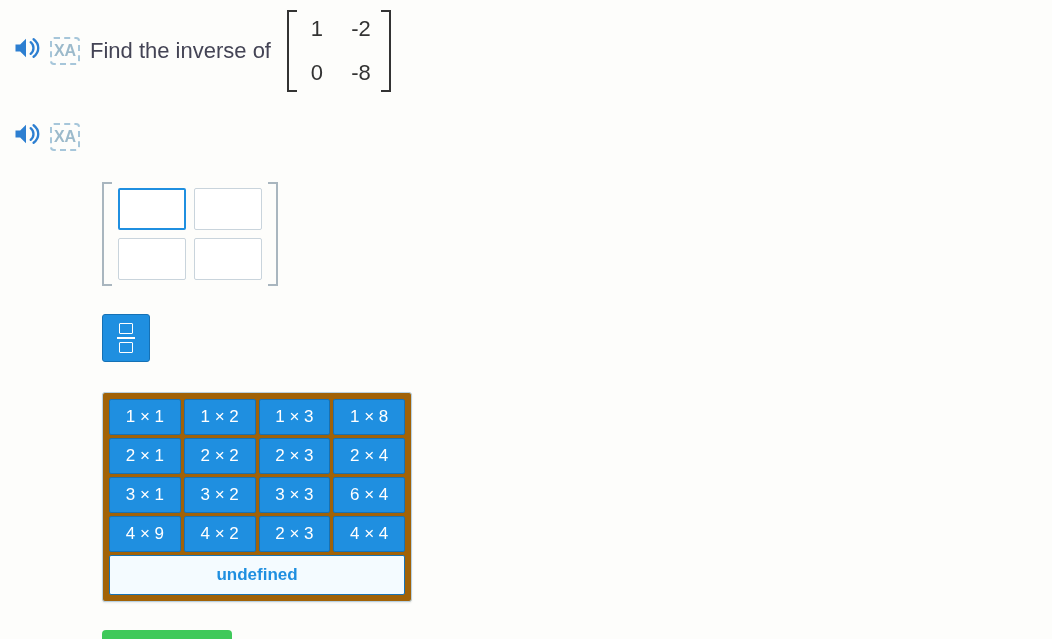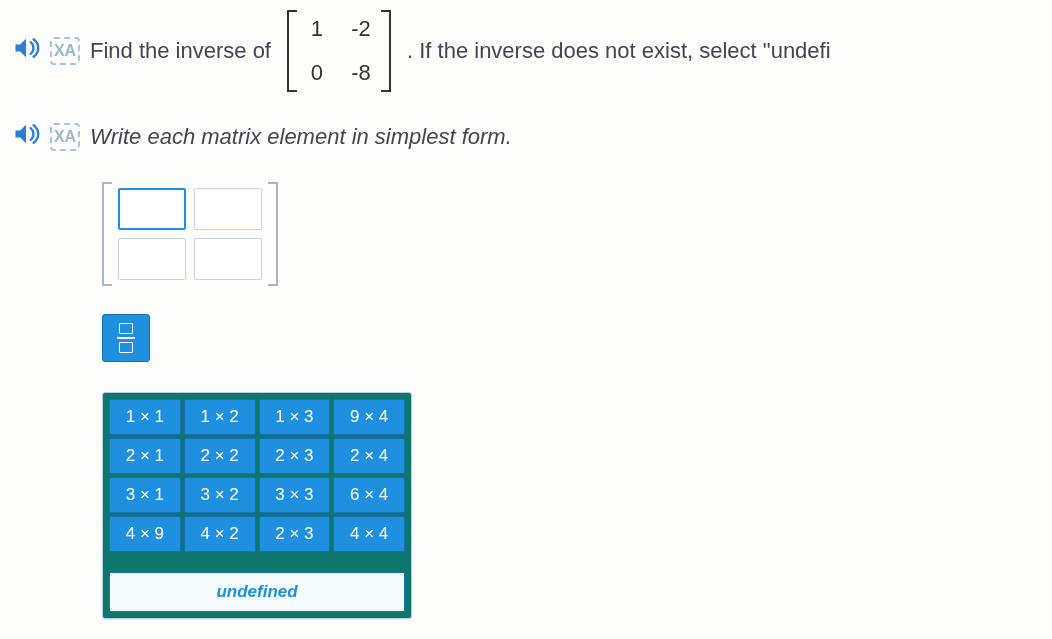--- a/index.html
+++ b/index.html
@@ -108,21 +108,21 @@
     border: 1.5px solid #fff;
     border-radius: 1px;
   }
   .fraction-line {
     width: 18px;
     height: 2px;
     background: #fff;
   }
   .size-palette {
     margin-top: 30px;
-    background: #0f766e;
+    background: #a16207;
     border: 1px solid #b8d1e2;
     border-radius: 3px;
     padding: 6px;
     width: 310px;
     box-shadow: 0 1px 2px rgba(0,0,0,0.08);
   }
   .size-grid {
     display: grid;
     grid-template-columns: repeat(4, 1fr);
     gap: 3px;
@@ -131,26 +131,25 @@
     background: #1f8fe0;
     color: #fff;
     text-align: center;
     padding: 7px 0;
     font-size: 17px;
     border: 1px solid #1672b6;
     border-radius: 2px;
     cursor: pointer;
   }
   .undef-btn {
-    margin-top: 20px;
+    margin-top: 3px;
     background: #f4fbff;
     color: #1f8fe0;
     font-weight: bold;
     padding: 9px 0;
-    font-style: italic;
   }
   .green-bar {
     margin-top: 28px;
     width: 130px;
     height: 14px;
     background: #3fc95a;
     border-radius: 4px 4px 0 0;
   }
 </style>
 </head>
@@ -169,33 +168,31 @@
   <span class="matrix">
     <span class="bracket-l"></span>
     <span class="matrix-cells">
       <span>1</span>
       <span>-2</span>
       <span>0</span>
       <span>-8</span>
     </span>
     <span class="bracket-r"></span>
   </span>
-  <span class="question-text">. If the inverse does not exist, select "undefi</span>
 </div>
 
 <div class="row">
   <span class="speaker-icon">
     <svg width="28" height="28" viewBox="0 0 24 24" fill="currentColor">
         <path d="M3 9v6h4l5 5V4L7 9H3z"></path>
         <path d="M16 7c1.5 1.2 2.4 3 2.4 5s-.9 3.8-2.4 5" stroke="currentColor" stroke-width="2" fill="none" stroke-linecap="round"></path>
         <path d="M18.5 4.5C21 6.4 22.5 9 22.5 12s-1.5 5.6-4 7.5" stroke="currentColor" stroke-width="2" fill="none" stroke-linecap="round"></path>
       </svg>
   </span>
   <span class="translate-icon">XA</span>
-  <span class="question-text italic">Write each matrix element in simplest form.</span>
 </div>
 
 <div class="answer-area">
   <div class="answer-matrix">
     <span class="ab-l"></span>
     <div class="answer-grid">
       <div class="cell active"></div>
       <div class="cell"></div>
       <div class="cell"></div>
       <div class="cell"></div>
@@ -209,21 +206,21 @@
       <div class="fraction-line"></div>
       <div class="fraction-box"></div>
     </div>
   </div>
 
   <div class="size-palette">
     <div class="size-grid">
       <div class="size-btn">1 × 1</div>
       <div class="size-btn">1 × 2</div>
       <div class="size-btn">1 × 3</div>
-      <div class="size-btn">9 × 4</div>
+      <div class="size-btn">1 × 8</div>
       <div class="size-btn">2 × 1</div>
       <div class="size-btn">2 × 2</div>
       <div class="size-btn">2 × 3</div>
       <div class="size-btn">2 × 4</div>
       <div class="size-btn">3 × 1</div>
       <div class="size-btn">3 × 2</div>
       <div class="size-btn">3 × 3</div>
       <div class="size-btn">6 × 4</div>
       <div class="size-btn">4 × 9</div>
       <div class="size-btn">4 × 2</div>

